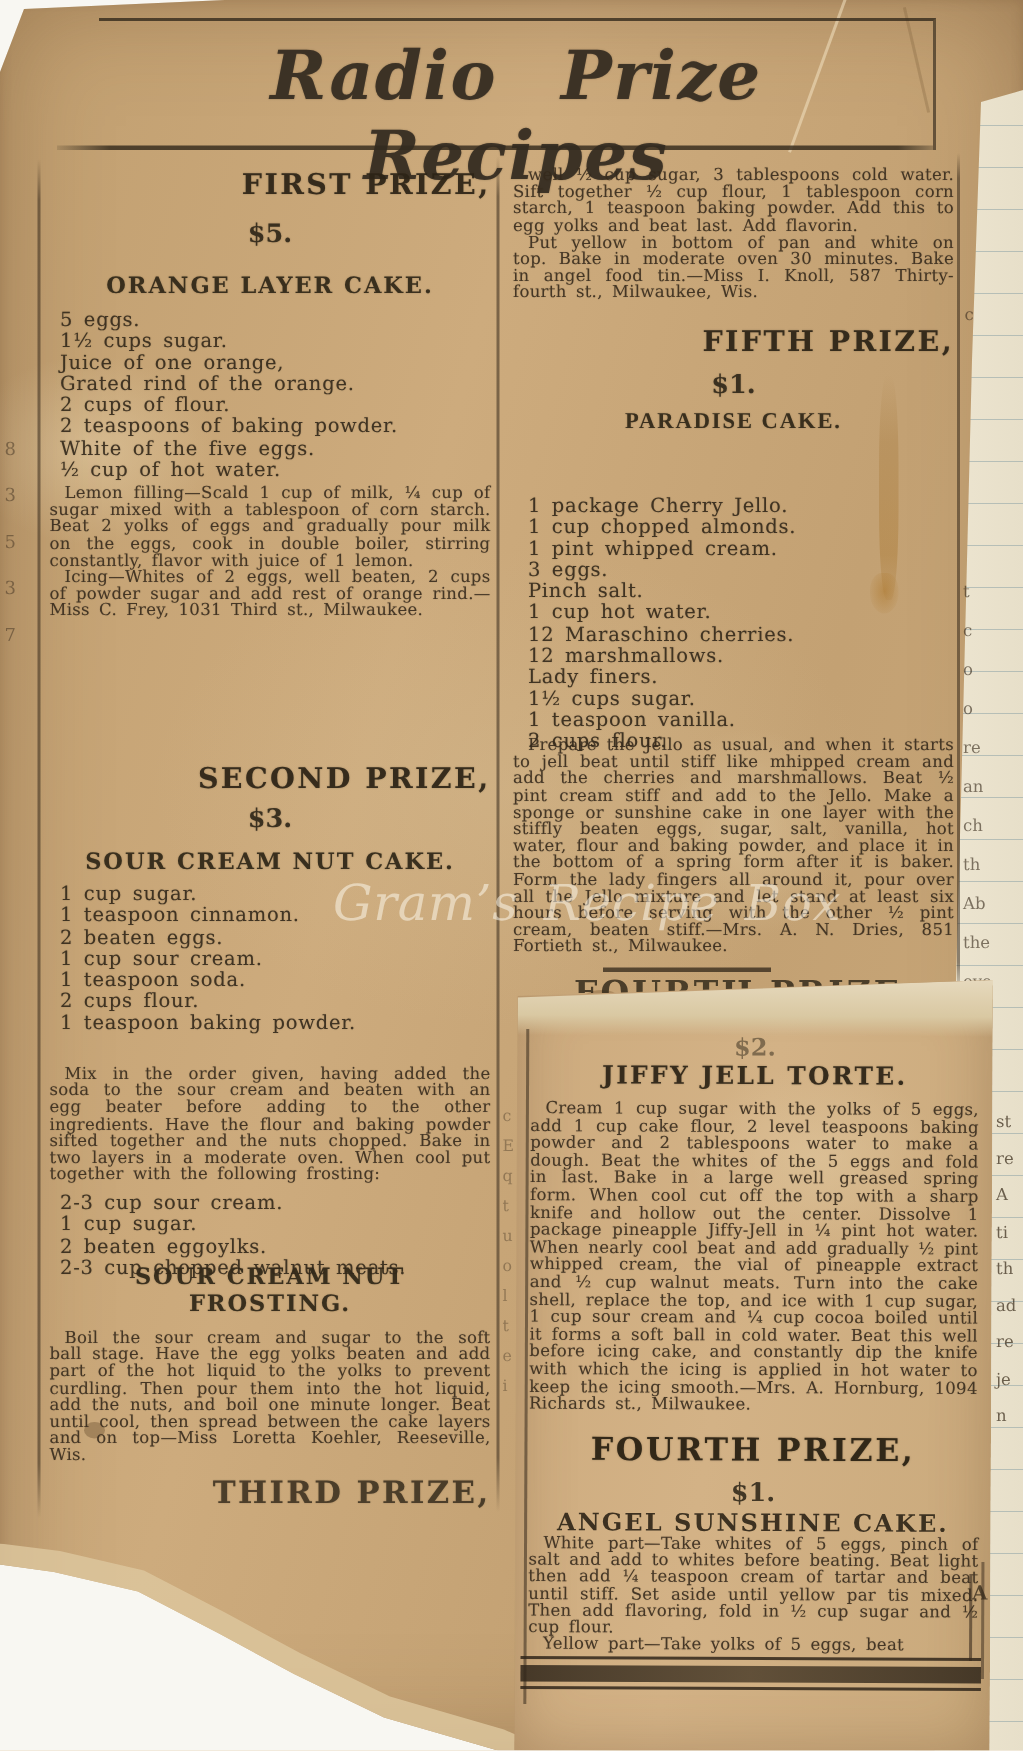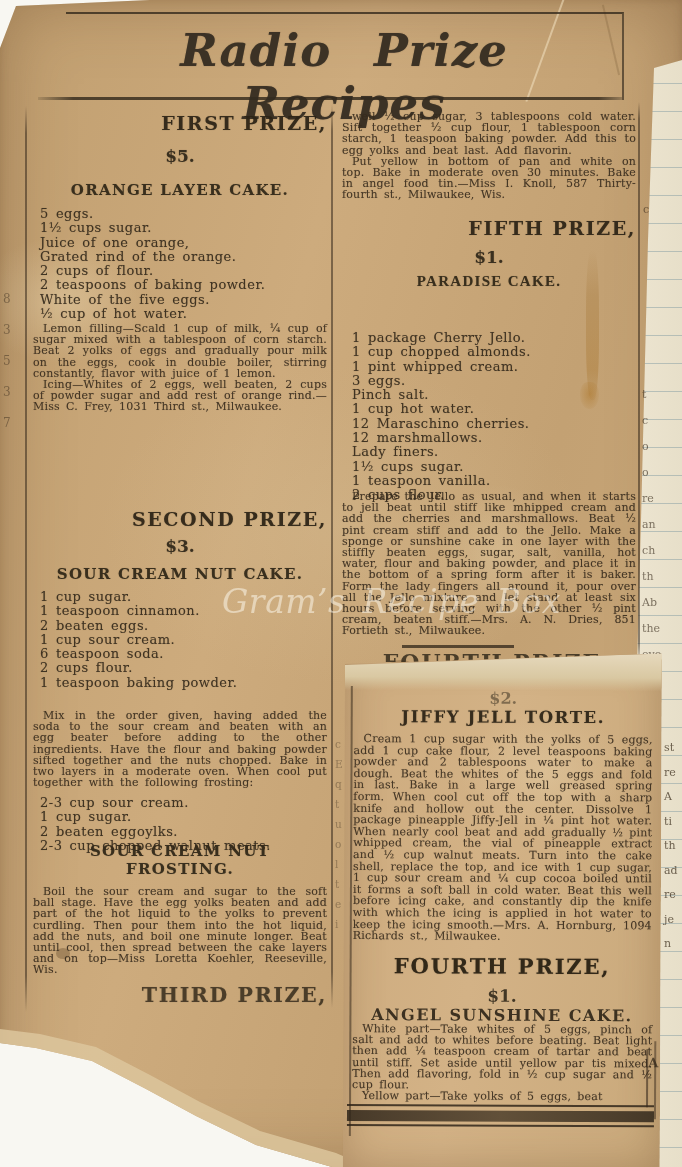--- a/index.html
+++ b/index.html
@@ -190,21 +190,21 @@
     </div>
 
   <div class="prize-h" id="lc-second-h">SECOND PRIZE,</div>
   <div class="amount" id="lc-second-amt">$3.</div>
   <div class="cake-h" id="lc-second-title">SOUR CREAM NUT CAKE.</div>
   <div class="ing-list" id="lc-second-ing">
       <div class="ing-line">1 cup sugar.</div>
       <div class="ing-line">1 teaspoon cinnamon.</div>
       <div class="ing-line">2 beaten eggs.</div>
       <div class="ing-line">1 cup sour cream.</div>
-      <div class="ing-line">6 teaspoon soda.</div>
+      <div class="ing-line">1 teaspoon soda.</div>
       <div class="ing-line">2 cups flour.</div>
       <div class="ing-line">1 teaspoon baking powder.</div>
     </div>
   <div class="paras" id="lc-second-paras">
       <div class="para">Mix in the order given, having added the soda to the sour cream and beaten with an egg beater before adding to the other ingredients. Have the flour and baking powder sifted together and the nuts chopped. Bake in two layers in a moderate oven. When cool put together with the following frosting:</div>
     </div>
 
   <div class="cake-h" id="lc-frost-title">SOUR CREAM NUT FROSTING.</div>
   <div class="ing-list" id="lc-frost-ing">
       <div class="ing-line">2-3 cup sour cream.</div>

